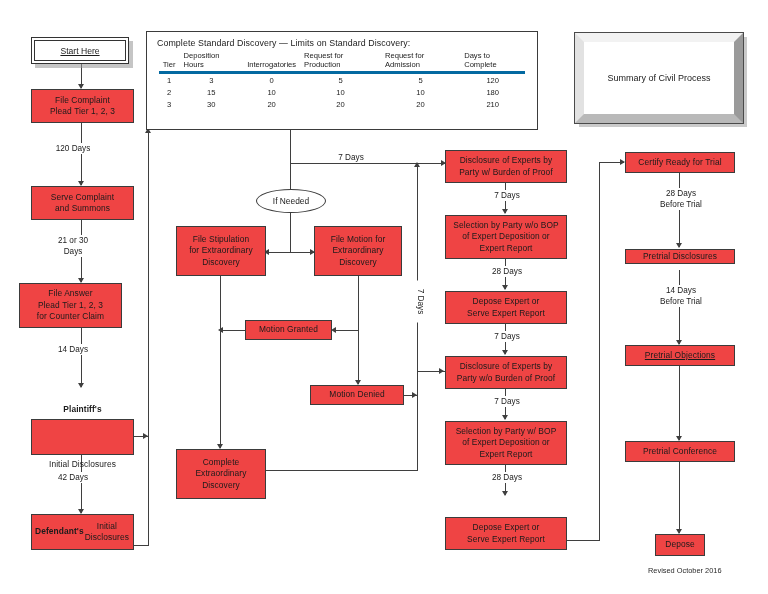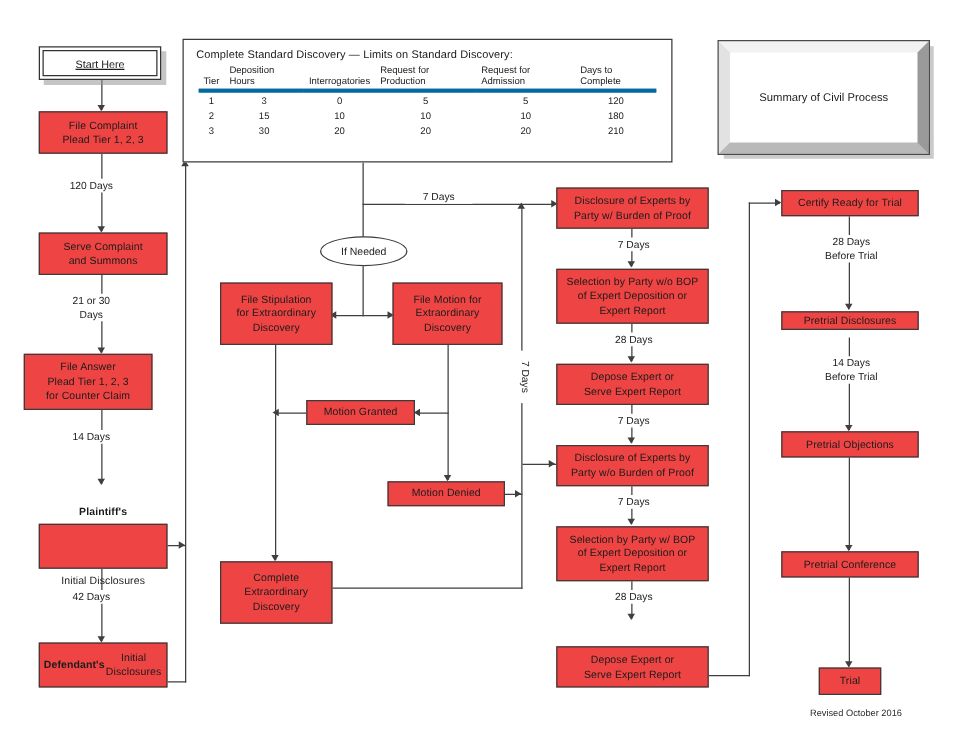--- a/index.html
+++ b/index.html
@@ -377,33 +377,33 @@
 
   <div class="node" style="left:625px;top:249px;width:110px;height:15px;">
     <span>Pretrial Disclosures</span>
   </div>
 
   <div class="ln lnv" style="left:679px;top:270px;height:74px;"></div>
   <div class="ar ar-d" style="left:676px;top:340px;"></div>
   <div class="elbl" style="left: 641px; top: 285px; width: 76px; white-space: pre-line;">14 Days
 Before Trial</div>
 
-  <div class="node" style="left:625px;top:345px;width:110px;height:21px;">
+  <div class="node" style="left:625px;top:345px;width:110px;height:21px;text-decoration:underline;">
     <span>Pretrial Objections</span>
   </div>
 
   <div class="ln lnv" style="left:679px;top:366px;height:74px;"></div>
   <div class="ar ar-d" style="left:676px;top:436px;"></div>
 
   <div class="node" style="left:625px;top:441px;width:110px;height:21px;">
     <span>Pretrial Conference</span>
   </div>
 
   <div class="ln lnv" style="left:679px;top:462px;height:71px;"></div>
   <div class="ar ar-d" style="left:676px;top:529px;"></div>
 
   <div class="node" style="left:655px;top:534px;width:50px;height:22px;">
-    <span>Trial</span>
+    <span>Depose</span>
   </div>
 
   <div class="footer" style="left:648px;top:566px;">Revised  October 2016</div>
 
 </div>
 
 </body></html>

